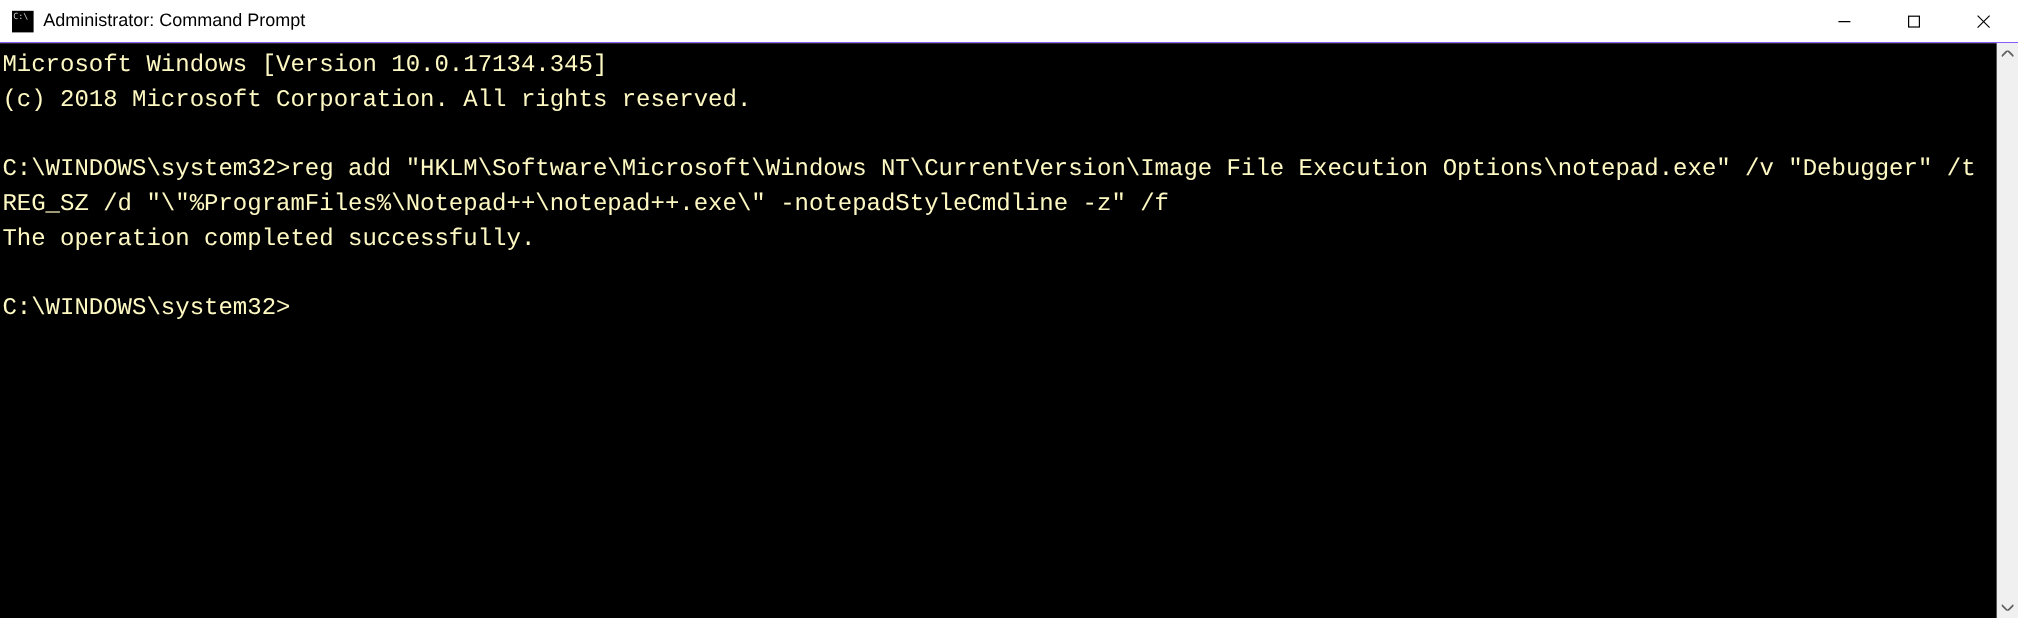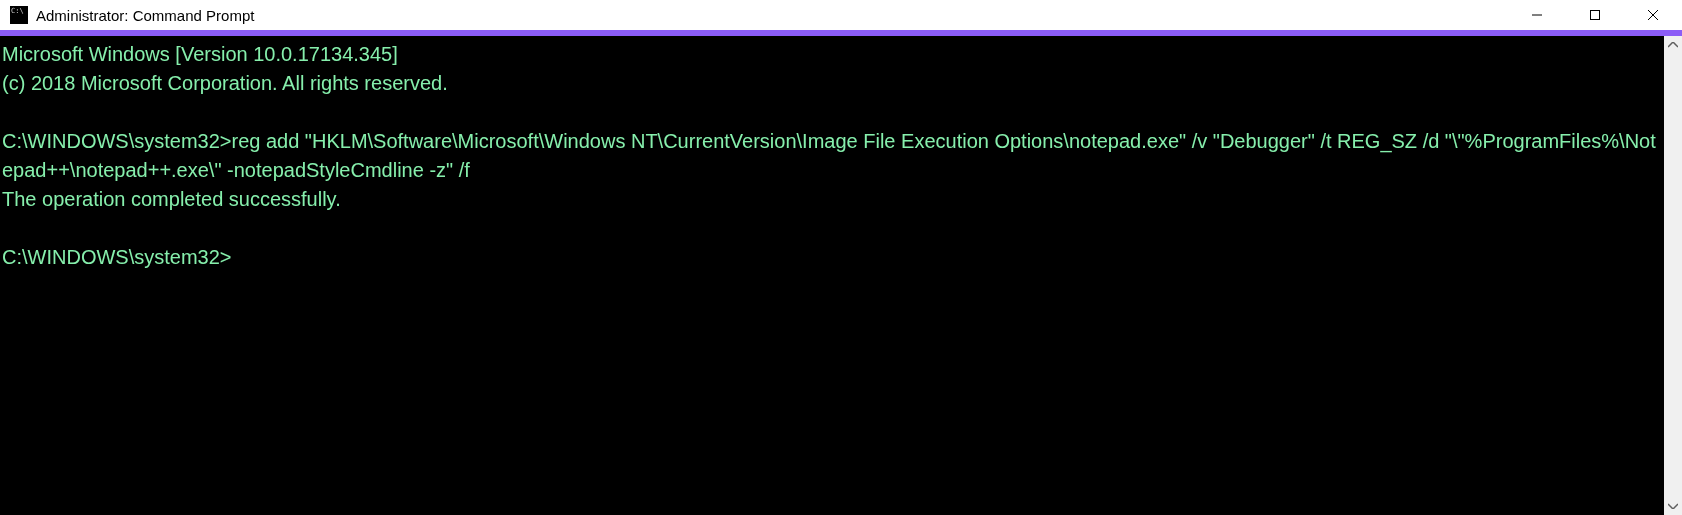--- a/index.html
+++ b/index.html
@@ -14,21 +14,21 @@
       height: 515px;
       overflow: hidden;
       display: flex;
       flex-direction: column;
     }
     .titlebar {
       height: 36px;
       background: #fff;
       display: flex;
       align-items: center;
-      border-bottom: 6px solid #8b5cf6;
+      border-bottom: 1px solid #8b5cf6;
       flex-shrink: 0;
     }
     .titlebar-icon {
       width: 18px;
       height: 18px;
       margin-left: 10px;
       margin-right: 8px;
       background: #000;
       position: relative;
       display: flex;
@@ -66,22 +66,22 @@
       height: 12px;
     }
     .content-wrap {
       flex: 1;
       display: flex;
       min-height: 0;
     }
     .terminal {
       flex: 1;
       background: #000;
-      color: #86efac;
-      font-family: Liberation Sans, sans-serif;
+      color: #fef9c3;
+      font-family: Liberation Mono, monospace;
       font-size: 20px;
       line-height: 29px;
       padding: 4px 2px;
       white-space: pre-wrap;
       word-break: break-all;
       overflow: hidden;
     }
     .scrollbar {
       width: 18px;
       background: #f0f0f0;

